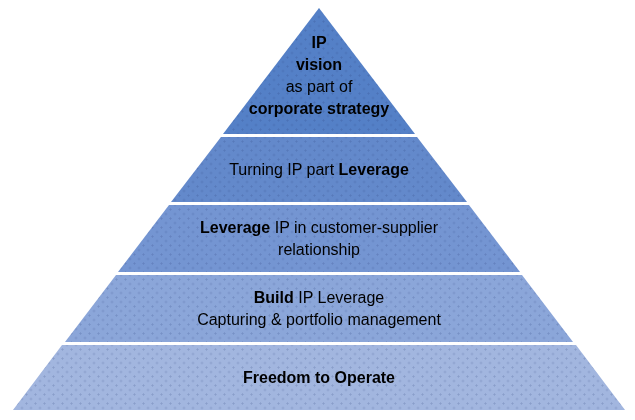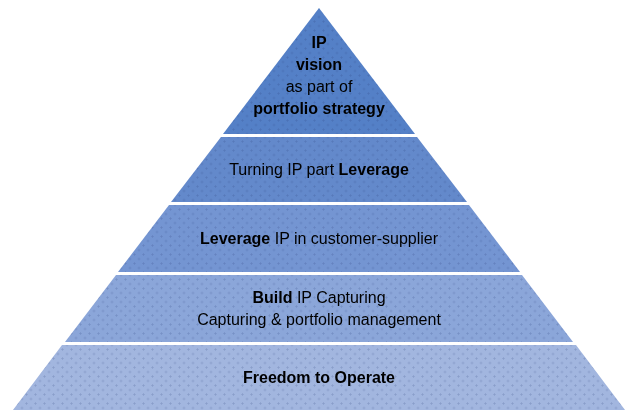--- a/index.html
+++ b/index.html
@@ -64,36 +64,37 @@
 </style>
 </head>
 <body>
 
 <div class="stage">
   <div class="level lv0" style="background-color: rgb(84, 128, 199);">
     <div class="level-text">
         <div class="line"><span class="b">IP</span></div>
         <div class="line"><span class="b">vision</span></div>
         <div class="line"><span>as part of</span></div>
-        <div class="line"><span class="b">portfolio strategy</span></div>
+        <div class="line"><span class="b">corporate strategy</span></div>
       </div>
   </div>
   <div class="level lv1" style="background-color: rgb(99, 137, 203);">
     <div class="level-text">
         <div class="line"><span>Turning IP part </span><span class="b">Leverage</span></div>
       </div>
   </div>
   <div class="level lv2" style="background-color: rgb(116, 149, 210);">
     <div class="level-text">
         <div class="line"><span class="b">Leverage</span><span> IP in customer-supplier</span></div>
+        <div class="line"><span>relationship</span></div>
       </div>
   </div>
   <div class="level lv3" style="background-color: rgb(139, 166, 217);">
     <div class="level-text">
-        <div class="line"><span class="b">Build</span><span> IP Capturing</span></div>
+        <div class="line"><span class="b">Build</span><span> IP Leverage</span></div>
         <div class="line"><span>Capturing &amp; portfolio management</span></div>
       </div>
   </div>
   <div class="level lv4" style="background-color: rgb(162, 182, 223);">
     <div class="level-text">
         <div class="line"><span class="b">Freedom to Operate</span></div>
       </div>
   </div>
 </div>
 

